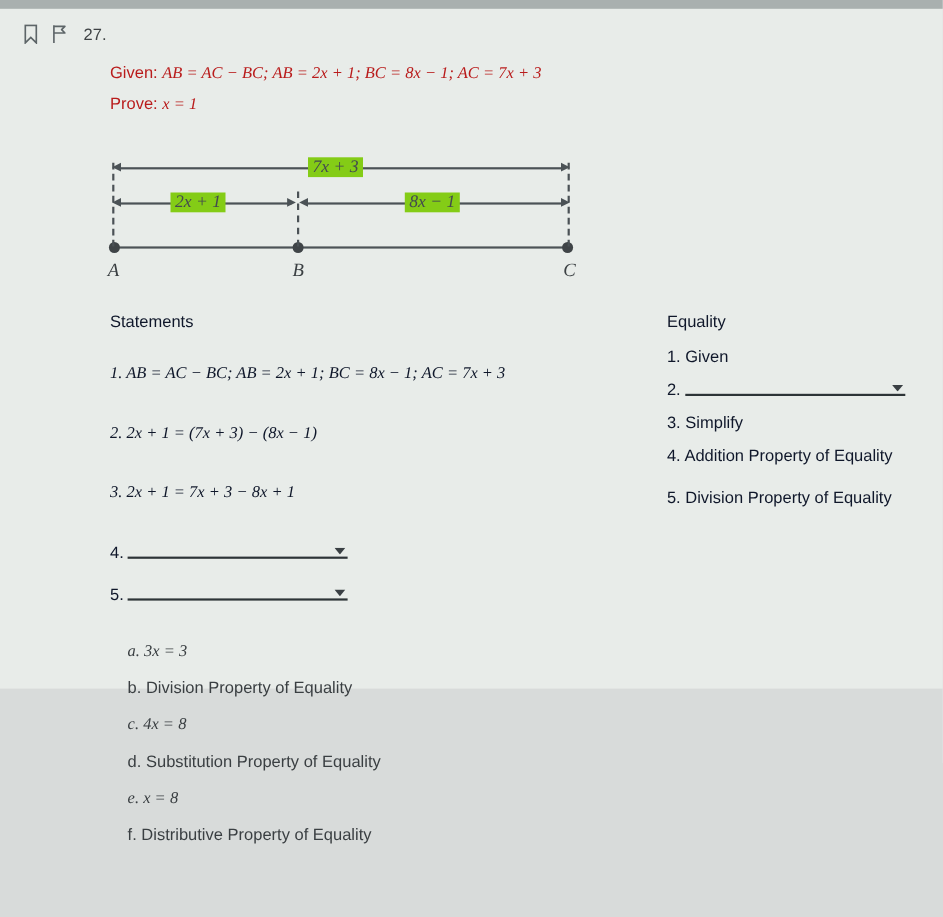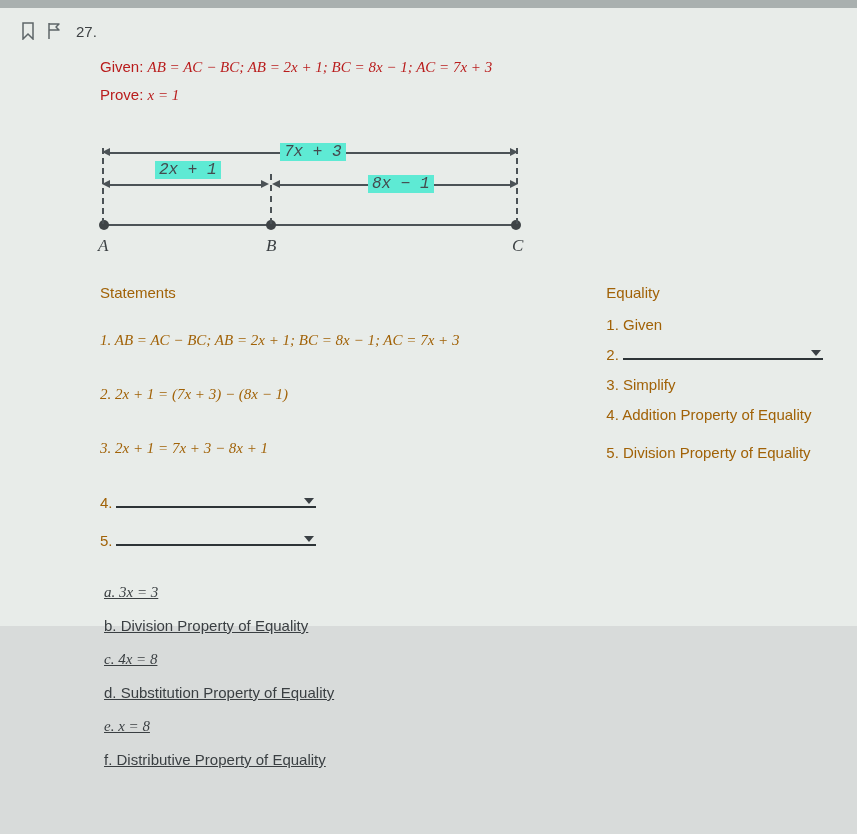--- a/index.html
+++ b/index.html
@@ -36,39 +36,39 @@
     padding: 18px 14px 0 60px;
   }
   .given, .prove { font-size: 15px; color:#b91c1c; margin-bottom:10px; }
   .math { font-family: 'Times New Roman', Times, serif; font-style: italic; }
   .diagram { margin: 40px 0 30px 0; position: relative; width:430px; height:110px; }
   .numline { position:absolute; top:80px; left:0; width:420px; height:2px; background:#4c5357; }
   .enddot { position:absolute; top:76px; width:10px; height:10px; border-radius:50%; background:#3f4447; }
   .ptlabel { position:absolute; top:92px; font-family: 'Times New Roman', serif; font-style: italic; font-size:17px; color:#3b4043; }
   .brace-h { position:absolute; border-top:2px solid #4b5256; height:1px; }
   .brace-v { position:absolute; border-left:2px dashed #4b5256; width:1px; }
-  .seg-label { position:absolute; font-family:Liberation Mono, monospace; font-style: italic; font-size:16px; color:#444b4f; background:#5eead4; padding:0 4px;text-align:center; }
+  .seg-label { position:absolute; font-family:Liberation Serif, serif; font-style: italic; font-size:16px; color:#444b4f; background:#84cc16; padding:0 4px;text-align:center; }
   .arrowhead { position:absolute; width:0; height:0; }
   .aL { border-top:4px solid transparent; border-bottom:4px solid transparent; border-right:8px solid #4b5256; }
   .aR { border-top:4px solid transparent; border-bottom:4px solid transparent; border-left:8px solid #4b5256; }
 
-  .proof { position: relative; font-size:15px; color:#a16207; }
+  .proof { position: relative; font-size:15px; color:#0f172a; }
   .proof-cols { display:flex; }
   .col-statements { width: 520px; }
   .col-reasons { flex:1; }
   .col-head { margin-bottom:8px; }
   .prow { display:flex; align-items:center; height:30px; font-family:'Times New Roman', serif; font-style: italic; margin-top: 24px; }
   .prow .mathup, .prow .txt { font-family: Arial, sans-serif; font-style: normal; font-size:15px; }
   .reason-row { height:30px; display:flex; align-items:center; font-family: Arial, sans-serif; font-size:15px; }
   .dropdown { display:inline-flex; align-items:center; justify-content:space-between; width:190px; border-bottom:2px solid #2d3437; padding:2px 2px; cursor:pointer; }
   .dropdown .caret svg { display:block; }
   .dd-small { width: 200px; }
   .dd-reason { width: 200px; }
   .opts { margin-top: 28px; }
-  .opt { font-size:15px; margin: 16px 4px; font-family: Arial, sans-serif; text-decoration: underline; }
+  .opt { font-size:15px; margin: 16px 16px; font-family: Arial, sans-serif; }
   .opt .math { font-size:15px; }
 </style>
 </head>
 <body>
 
 <div class="page">
 
   <div class="header-row">
     <span class="bookmark-icon">
       <svg width="16" height="18" viewBox="0 0 16 18">
@@ -108,21 +108,21 @@
       <div class="brace-v" style="left:416px; top:4px; height:76px;"></div>
       <div class="brace-h" style="left:8px; top:8px; width:404px;"></div>
       <div class="arrowhead aL" style="left:2px; top:4px;"></div>
       <div class="arrowhead aR" style="left:410px; top:4px;"></div>
       <div class="seg-label" style="left:180px; top:-1px;">7x + 3</div>
 
       <div class="brace-v" style="left:170px; top:30px; height:50px;"></div>
       <div class="brace-h" style="left:8px; top:40px; width:157px;"></div>
       <div class="arrowhead aL" style="left:2px; top:36px;"></div>
       <div class="arrowhead aR" style="left:161px; top:36px;"></div>
-      <div class="seg-label" style="left:55px; top:17px;">2x + 1</div>
+      <div class="seg-label" style="left:55px; top:31px;">2x + 1</div>
 
       <div class="brace-h" style="left:178px; top:40px; width:234px;"></div>
       <div class="arrowhead aL" style="left:172px; top:36px;"></div>
       <div class="arrowhead aR" style="left:410px; top:36px;"></div>
       <div class="seg-label" style="left:268px; top:31px;">8x − 1</div>
     </div>
 
     <div class="proof">
       <div class="proof-cols">
         <div class="col-statements">

